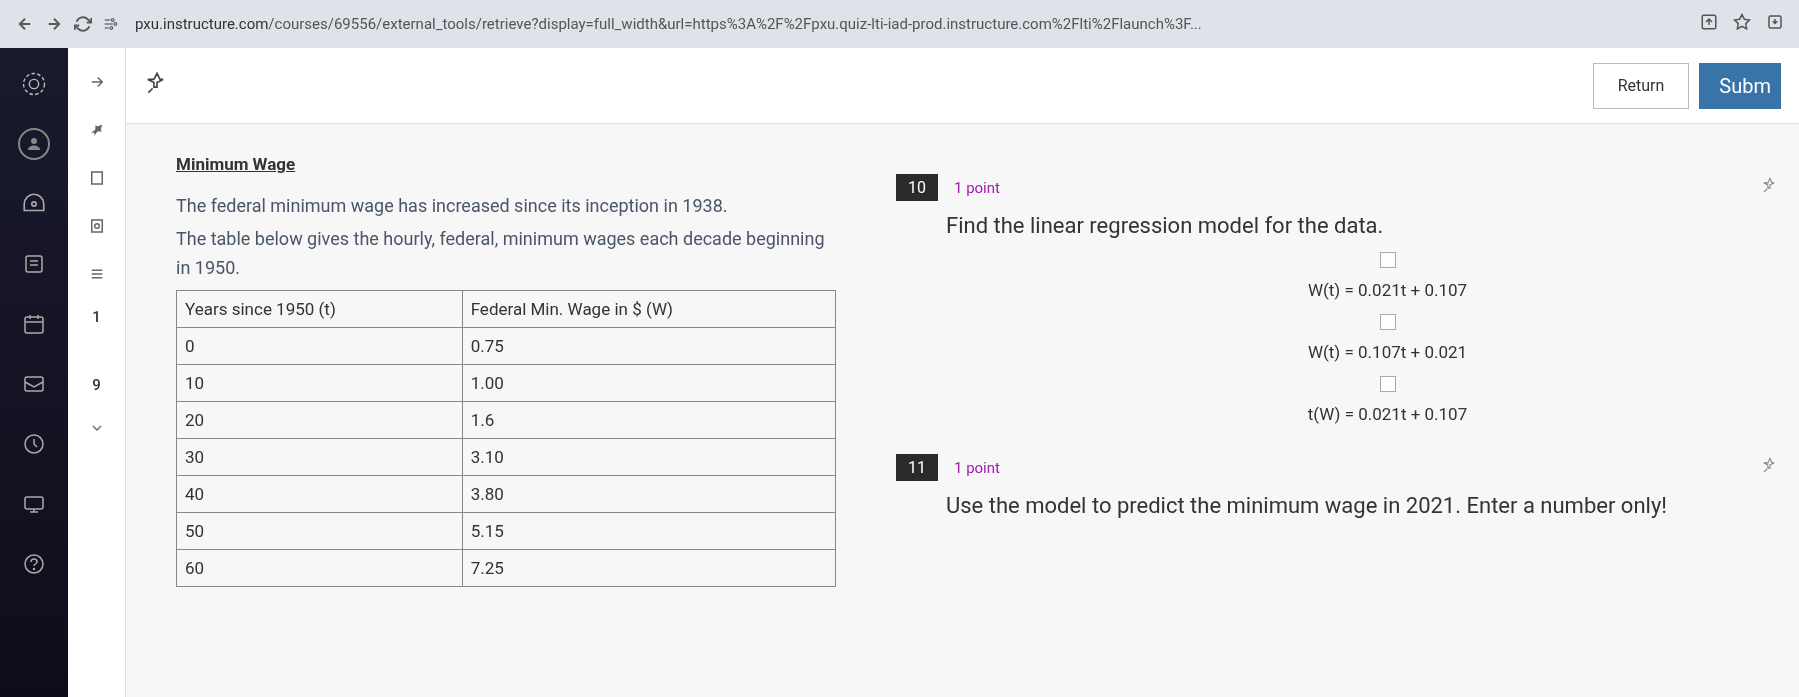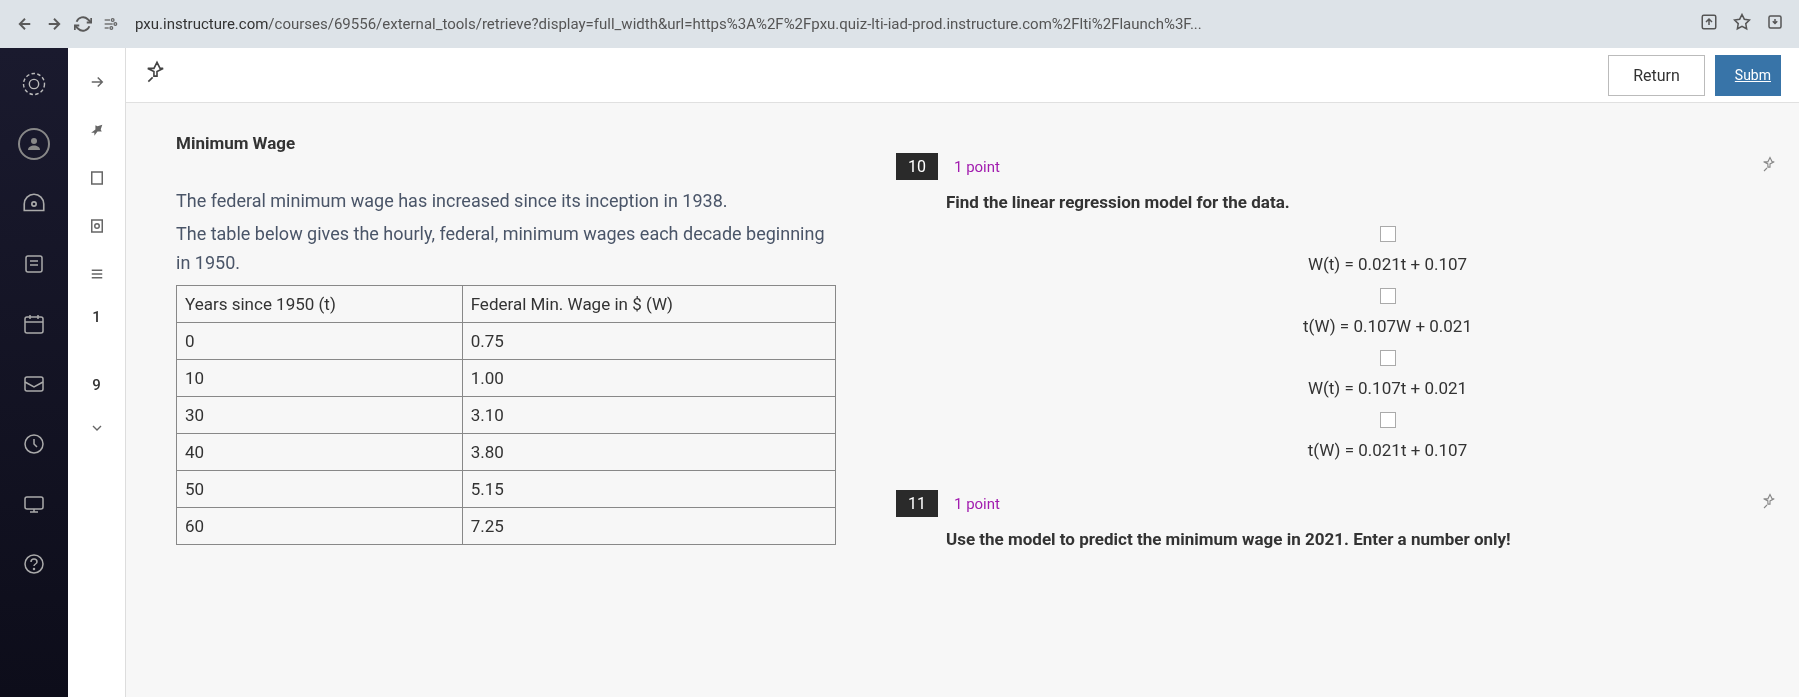--- a/index.html
+++ b/index.html
@@ -16,40 +16,40 @@
 .app-row { display: flex; height: calc(100% - 48px); }
 .left-nav { width: 68px; background: linear-gradient(180deg, #1a1a2e 0%, #0d0d1a 100%); display: flex; flex-direction: column; align-items: center; padding-top: 20px; gap: 28px; }
 .left-nav-item { width: 32px; height: 32px; display: flex; align-items: center; justify-content: center; color: #9a9aaa; font-size: 20px; }
 .left-nav-item.circle { border: 2px solid #888; border-radius: 50%; }
 
 .secondary-col { width: 58px; background: #fff; border-right: 1px solid #ddd; display: flex; flex-direction: column; align-items: center; padding-top: 20px; gap: 20px; }
 .secondary-item { width: 28px; height: 28px; display: flex; align-items: center; justify-content: center; color: #666; font-size: 16px; }
 .secondary-num { font-size: 15px; color: #333; font-weight: 500; }
 
 .main-area { flex: 1; display: flex; flex-direction: column; background: #fff; }
-.header-bar { height: 55px; background: #fff; border-bottom: 1px solid #e0e0e0; display: flex; align-items: center; justify-content: space-between; padding: 0 18px; }
+.header-bar { height: 76px; background: #fff; border-bottom: 1px solid #e0e0e0; display: flex; align-items: center; justify-content: space-between; padding: 0 18px; }
 .header-left { display: flex; align-items: center; gap: 12px; }
 .return-btn { background: #fff; border: 1px solid #bbb; padding: 10px 24px; font-size: 16px; color: #333; cursor: pointer; }
-.submit-btn { background: #3874a8; color: #fff; border: none; padding: 11px 10px 11px 20px; font-size: 14px; cursor: pointer; text-decoration: underline; }
+.submit-btn { background: #3874a8; color: #fff; border: none; padding: 11px 10px 11px 20px; font-size: 20px; cursor: pointer; }
 
 .content-row { flex: 1; display: flex; background: #f7f7f7; padding: 30px 0 0 50px; gap: 60px; overflow: auto; }
 .left-content { width: 660px; }
-.title { font-weight: 700; font-size: 17px; color: #333; margin-bottom: 34px; }
+.title { font-weight: 700; font-size: 17px; color: #333; margin-bottom: 18px; text-decoration: underline; }
 .intro-text { font-size: 18px; color: #4a5568; line-height: 1.6; margin-bottom: 4px; }
 
 .data-table { border-collapse: collapse; width: 100%; margin-top: 8px; }
 .data-table th, .data-table td { border: 1px solid #888; padding: 8px 8px; text-align: left; font-size: 17px; color: #333; font-weight: 400; margin-top: 40px; }
 .data-table th { font-weight: 400; }
 
 .right-content { flex: 1; padding-top: 20px; }
 .question { margin-bottom: 30px; }
 .q-header { display: flex; align-items: center; gap: 16px; margin-bottom: 12px; }
 .q-num { background: #2a2a2a; color: #fff; padding: 4px 12px; font-size: 16px; }
 .q-points { font-size: 15px; color: #a21caf; }
-.q-prompt { font-size: 17px; color: #333; margin-left: 50px; margin-bottom: 14px; font-weight: bold; }
+.q-prompt { font-size: 22px; color: #333; margin-left: 50px; margin-bottom: 14px; }
 .options { margin-left: 80px; display: flex; flex-direction: column; gap: 14px; }
 .option { display: flex; align-items: center; gap: 12px; flex-direction: column; }
 .checkbox { width: 16px; height: 16px; border: 1px solid #aaa; background: #fff; }
 .option-text { font-size: 17px; color: #333; }
 </style>
 </head>
 <body>
 
 <div class="browser-bar">
   <div class="nav-btn">
@@ -226,20 +226,24 @@
             <th>Years since 1950 (t)</th>
             <th>Federal Min. Wage in $ (W)</th>
           </tr>
           <tr>
                 <td>0</td>
                 <td>0.75</td>
               </tr>
           <tr>
                 <td>10</td>
                 <td>1.00</td>
+              </tr>
+          <tr>
+                <td>20</td>
+                <td>1.6</td>
               </tr>
           <tr>
                 <td>30</td>
                 <td>3.10</td>
               </tr>
           <tr>
                 <td>40</td>
                 <td>3.80</td>
               </tr>
           <tr>
@@ -267,24 +271,20 @@
             </span>
           </div>
           <div class="q-prompt">Find the linear regression model for the data.</div>
           <div class="options">
             <div class="option">
               <div class="checkbox"></div>
               <div class="option-text">W(t) = 0.021t + 0.107</div>
             </div>
             <div class="option">
               <div class="checkbox"></div>
-              <div class="option-text">t(W) = 0.107W + 0.021</div>
-            </div>
-            <div class="option">
-              <div class="checkbox"></div>
               <div class="option-text">W(t) = 0.107t + 0.021</div>
             </div>
             <div class="option">
               <div class="checkbox"></div>
               <div class="option-text">t(W) = 0.021t + 0.107</div>
             </div>
           </div>
         </div>
 
         <div class="question" style="position:relative;">

